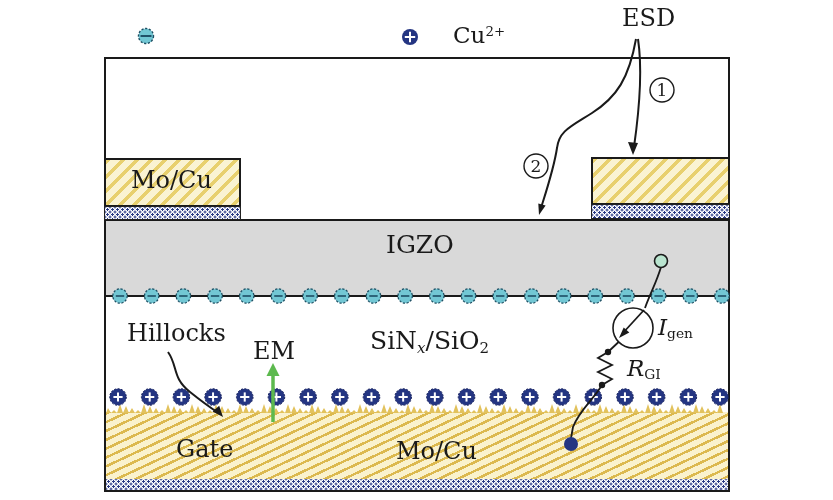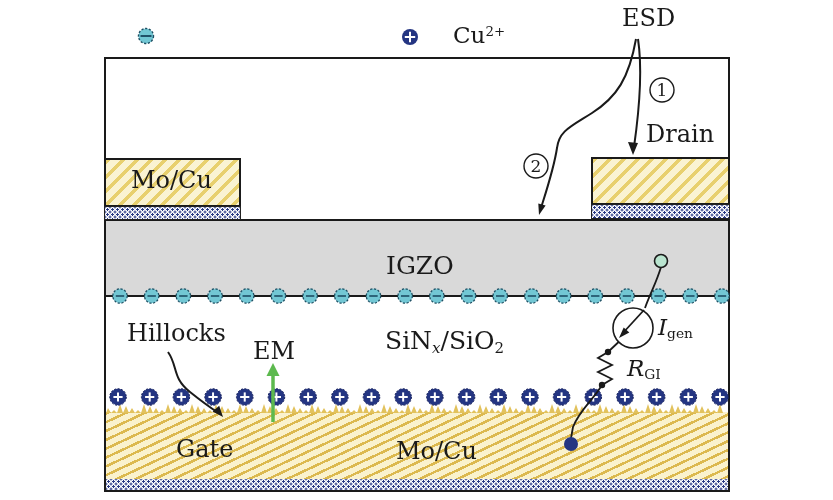--- a/index.html
+++ b/index.html
@@ -212,25 +212,24 @@
       <line x1="410" y1="31.8" x2="410" y2="42.2" stroke="#ffffff" stroke-width="2"></line>
     </g>
   </svg>
 
   <div class="lbl f23" style="left:433px;top:23px;margin-left:20px;"><span>Cu</span><sup>2+</sup></div>
 
   <div class="lbl f24" style="left:622px;top:6px;">ESD</div>
 
 
   <div class="lbl f24" style="left:131px;top:168px;">Mo/Cu</div>
-  <div class="lbl f24" style="left:646px;top:122px;">Drain</div>
-
-  <div class="lbl f25" style="left:386px;top:232px;margin-top:21px;">IGZO</div>
-
-  <div class="lbl f25" style="left:385px;top:328px;"><span>SiN</span><sub class="it">x</sub><span>/SiO</span><sub>2</sub></div>
+
+  <div class="lbl f25" style="left:386px;top:232px;">IGZO</div>
+
+  <div class="lbl f25" style="left:370px;top:328px;"><span>SiN</span><sub class="it">x</sub><span>/SiO</span><sub>2</sub></div>
 
   <div class="lbl f24" style="left:127px;top:321px;">Hillocks</div>
   <div class="lbl f24" style="left:253px;top:339px;">EM</div>
 
   <div class="lbl f24" style="left:176px;top:437px;">Gate</div>
   <div class="lbl f24" style="left:396px;top:439px;">Mo/Cu</div>
 
   <div class="lbl f23" style="left:658px;top:315px;text-align:right;"><i>I</i><sub>gen</sub></div>
   <div class="lbl f23" style="left:627px;top:356px;"><i>R</i><sub>GI</sub></div>
 

